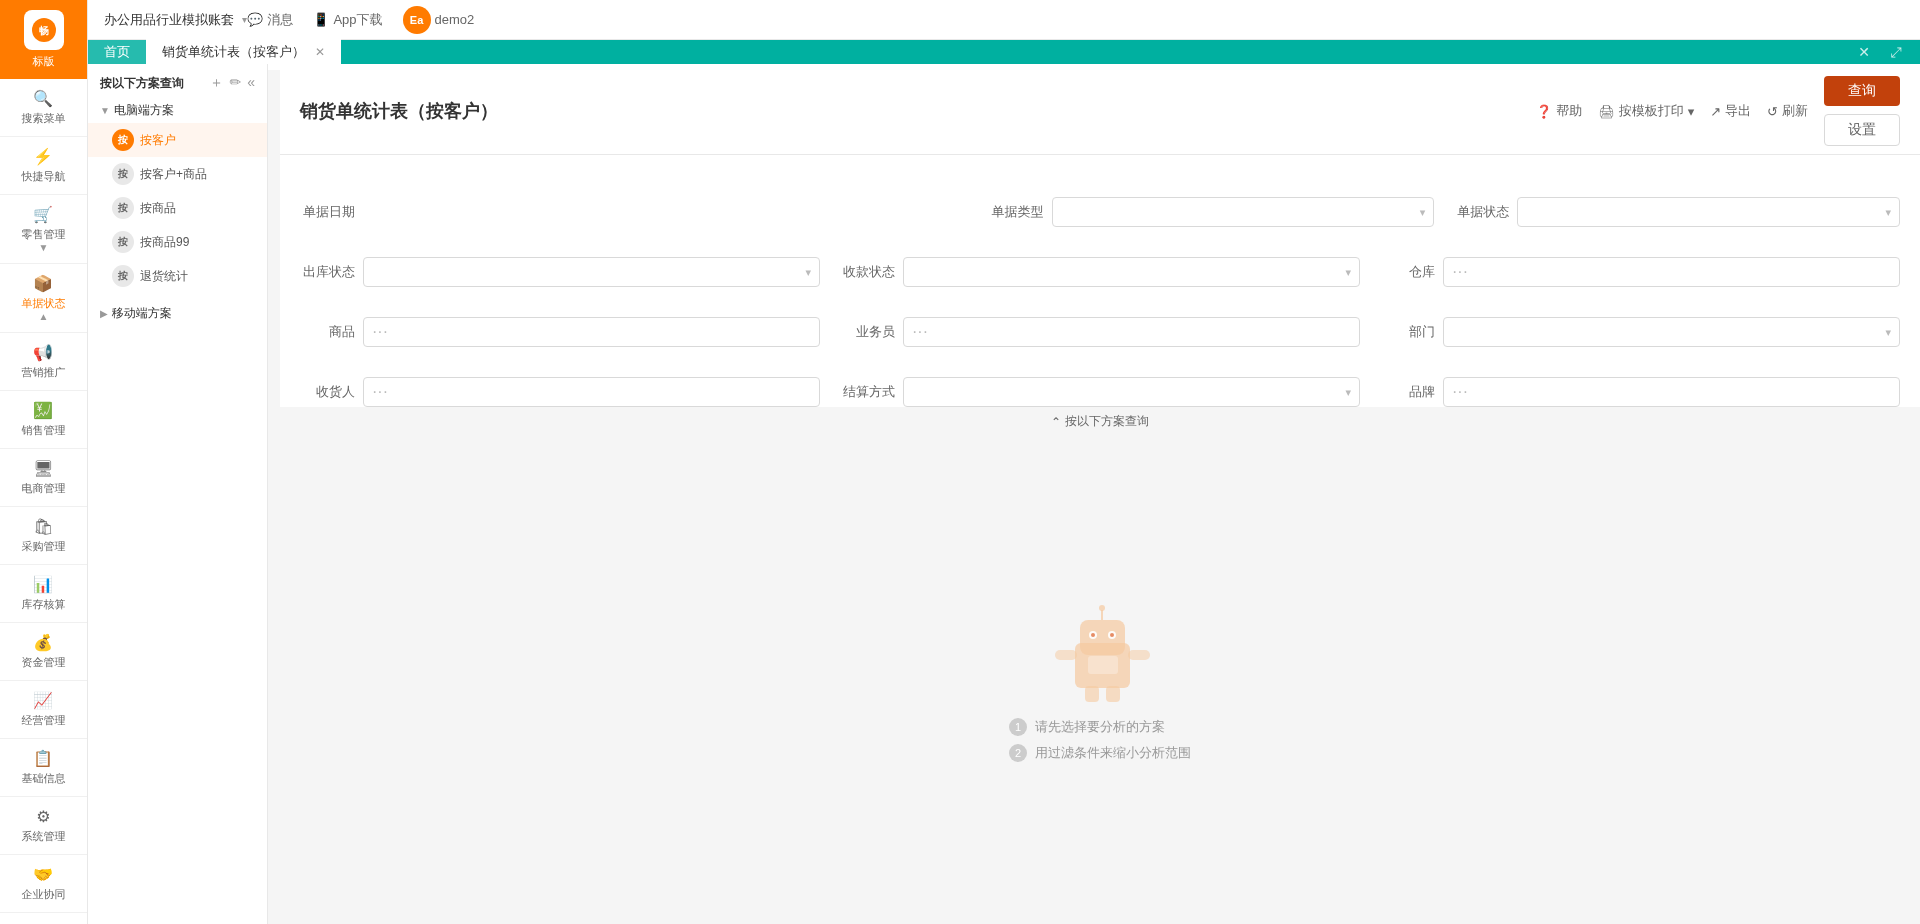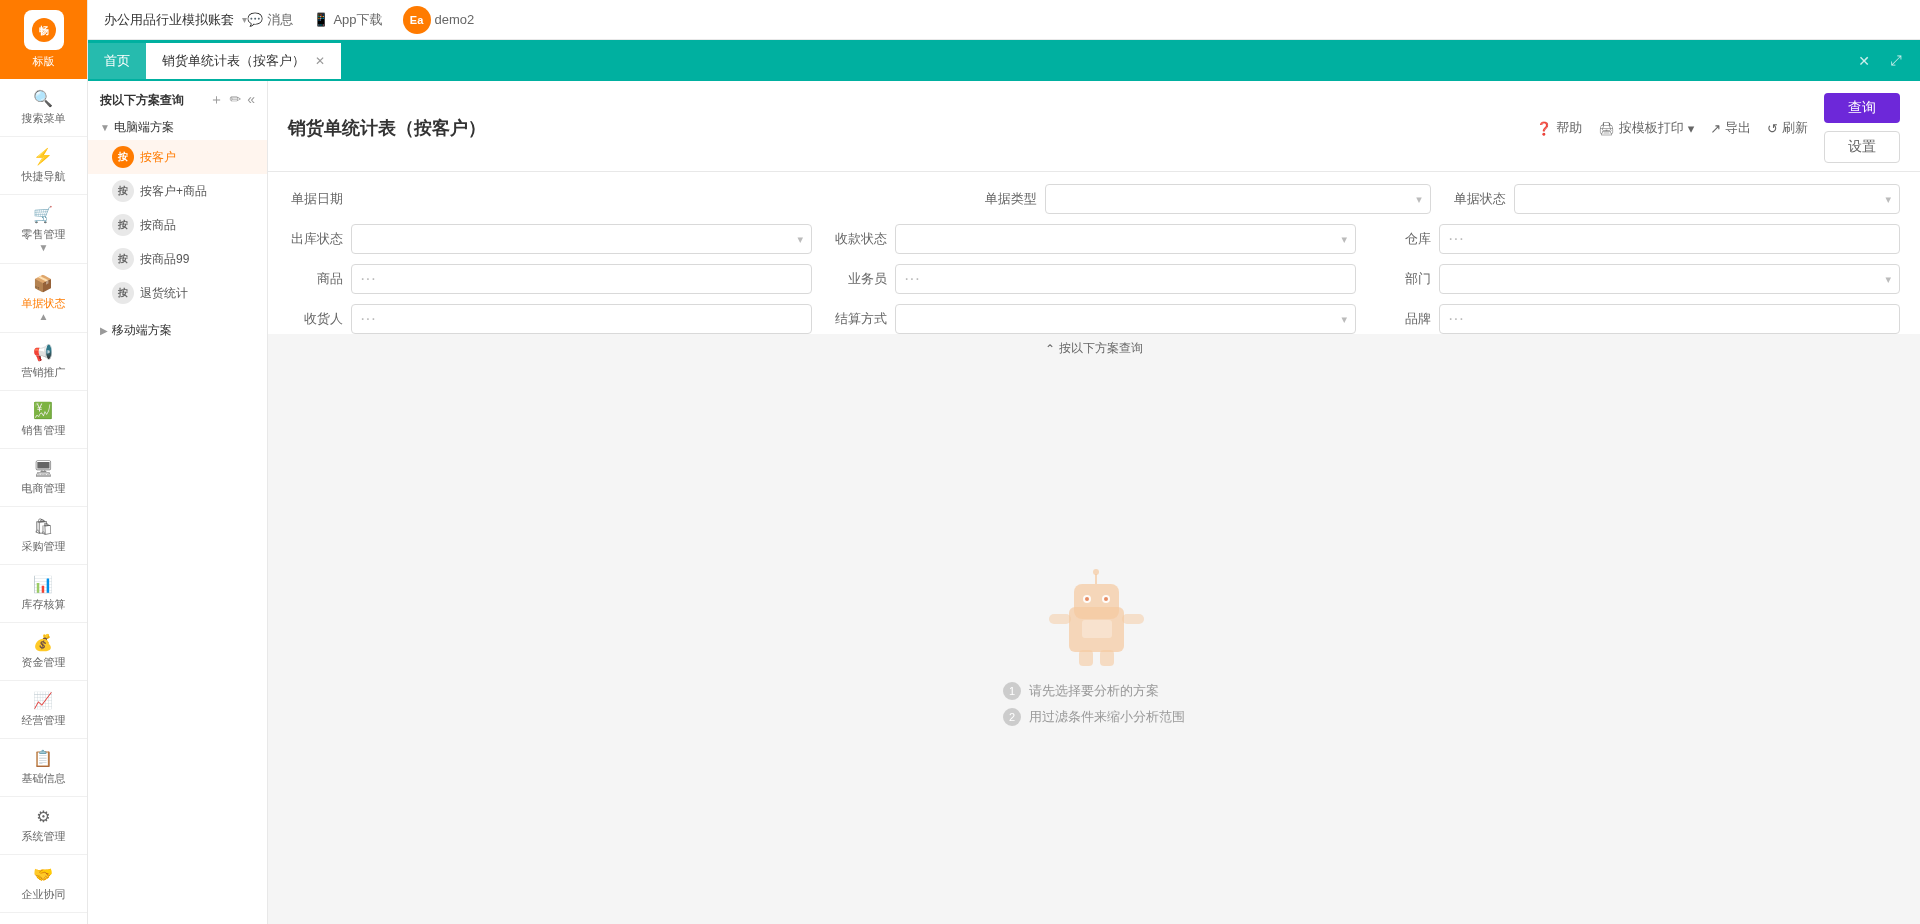--- a/index.html
+++ b/index.html
@@ -95,21 +95,21 @@
       background: #ff7b00;
       display: flex; align-items: center; justify-content: center;
       color: #fff;
       font-size: 11px;
       font-weight: bold;
     }
 
     
     .tabbar {
       background: #00b0a0;
-      height: 41px;
+      height: 24px;
       display: flex;
       align-items: center;
       flex-shrink: 0;
     }
     .tab {
       height: 36px;
       display: flex;
       align-items: center;
       padding: 0 16px;
       color: rgba(255,255,255,0.8);
@@ -144,20 +144,21 @@
       color: rgba(255,255,255,0.8);
       cursor: pointer;
       font-size: 14px;
     }
 
     
     .content {
       flex: 1;
       display: flex;
       overflow: hidden;
+      gap: 12px;
     }
 
     
     .left-panel {
       width: 180px;
       background: #fff;
       border-right: 1px solid #e8e8e8;
       flex-shrink: 0;
       overflow-y: auto;
     }
@@ -250,20 +251,21 @@
       gap: 4px;
       font-size: 13px;
       color: #666;
       cursor: pointer;
     }
     .filter-row {
       display: flex;
       align-items: center;
       margin-bottom: 10px;
       gap: 20px;
+      margin-top: 30px;
     }
     .filter-row:last-child { margin-bottom: 0; }
 
     .filter-item {
       display: flex;
       align-items: center;
       gap: 8px;
       flex: 1;
     }
     .filter-label {
@@ -365,21 +367,21 @@
 
     
     .dropdown-trigger {
       display: flex;
       align-items: center;
       gap: 4px;
       cursor: pointer;
     }
 
     .query-btn {
-      background: #6d28d9;
+      background: #c2410c;
       color: #fff;
       border: none;
       border-radius: 4px;
       padding: 6px 24px;
       font-size: 14px;
       cursor: pointer;
       font-family: inherit;
     }
 
     .settings-btn {

